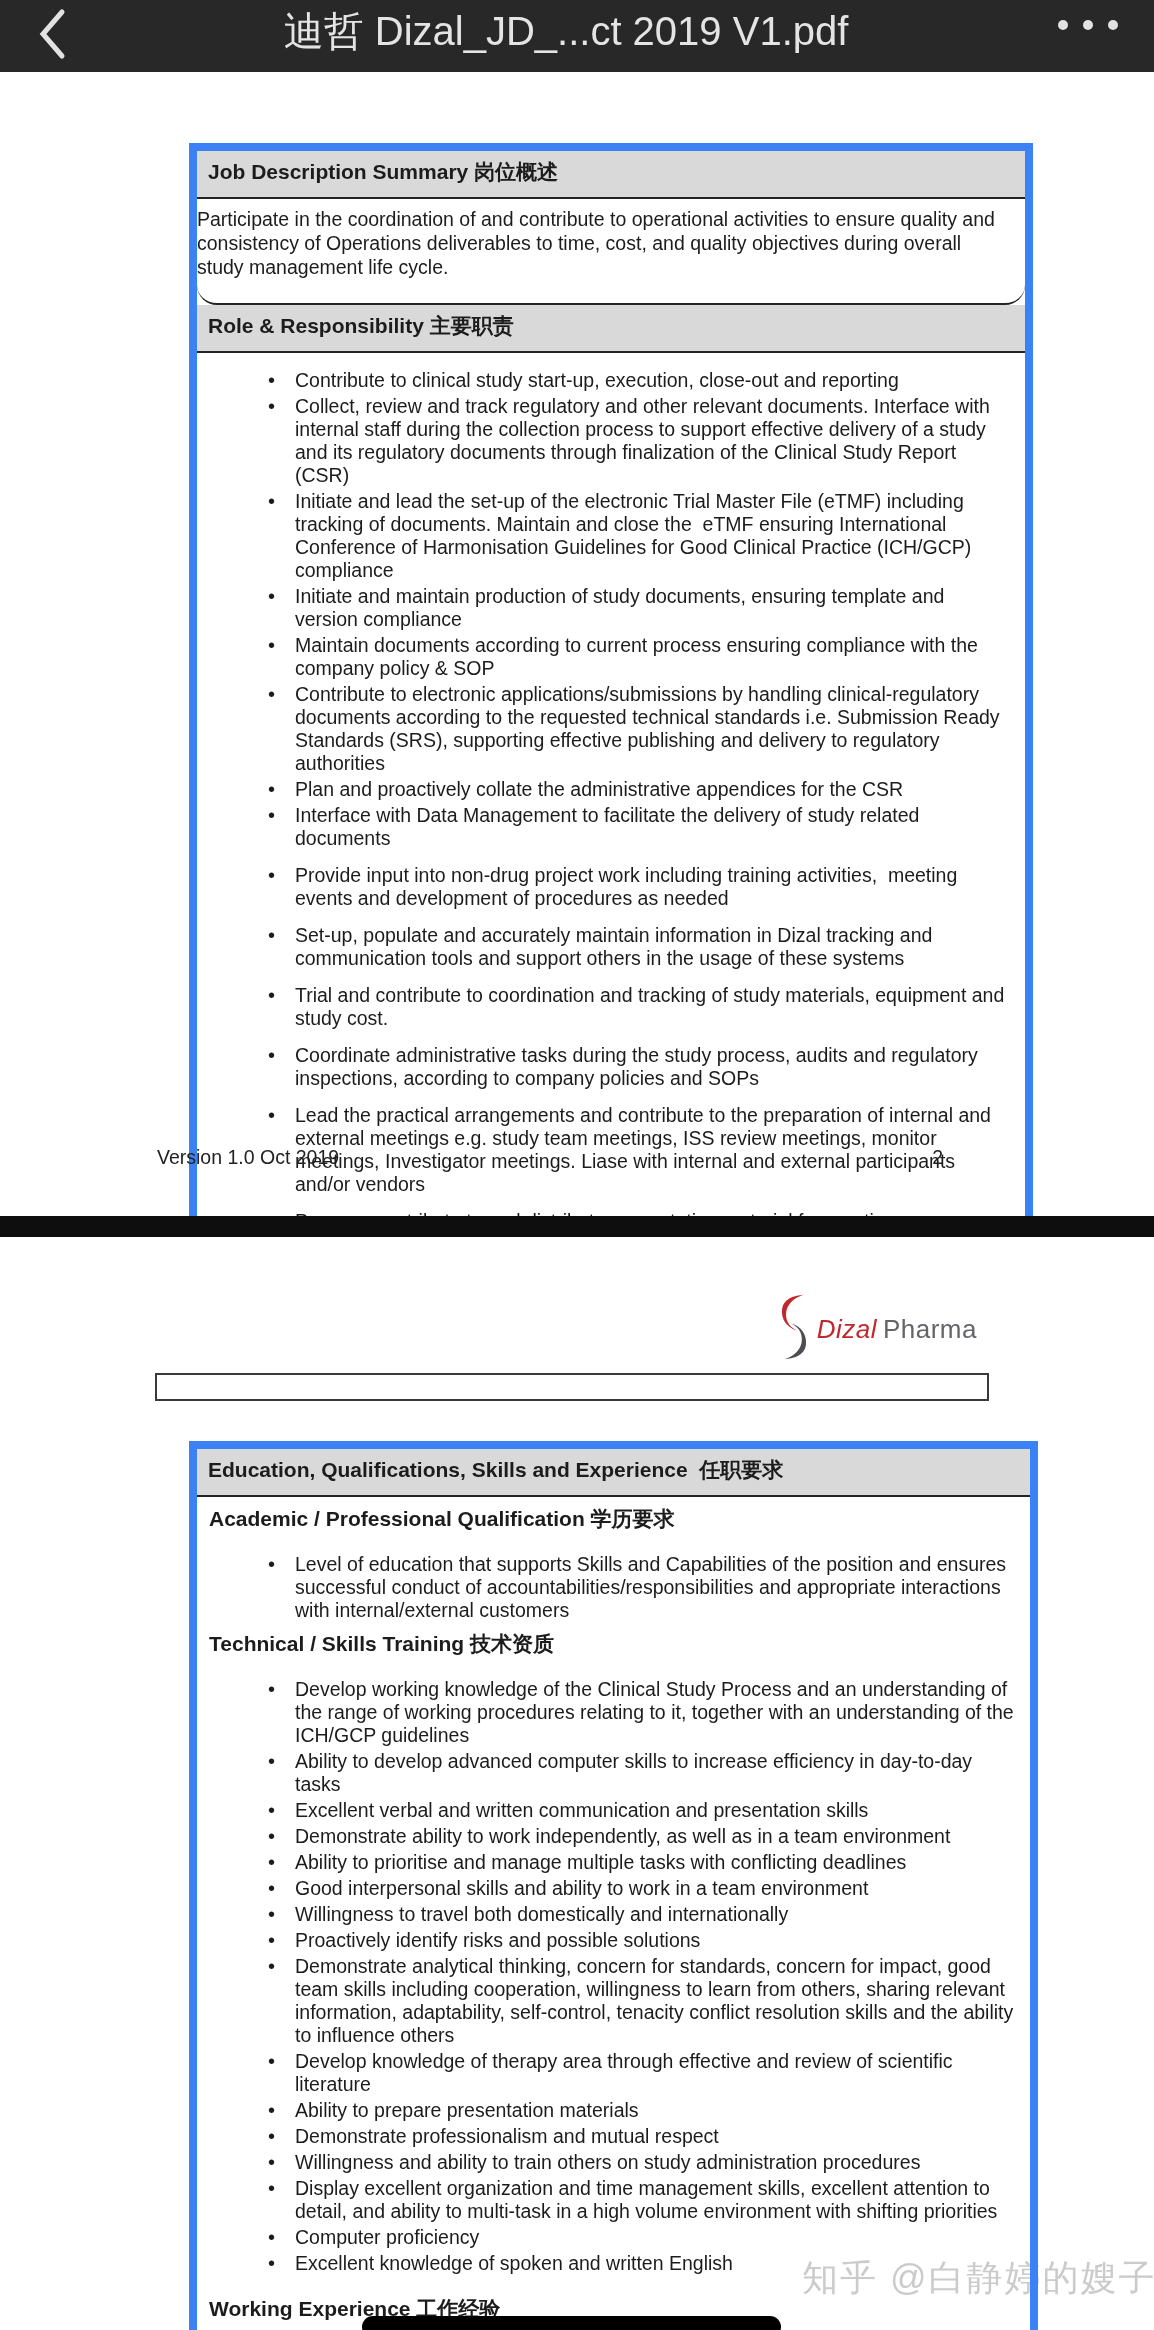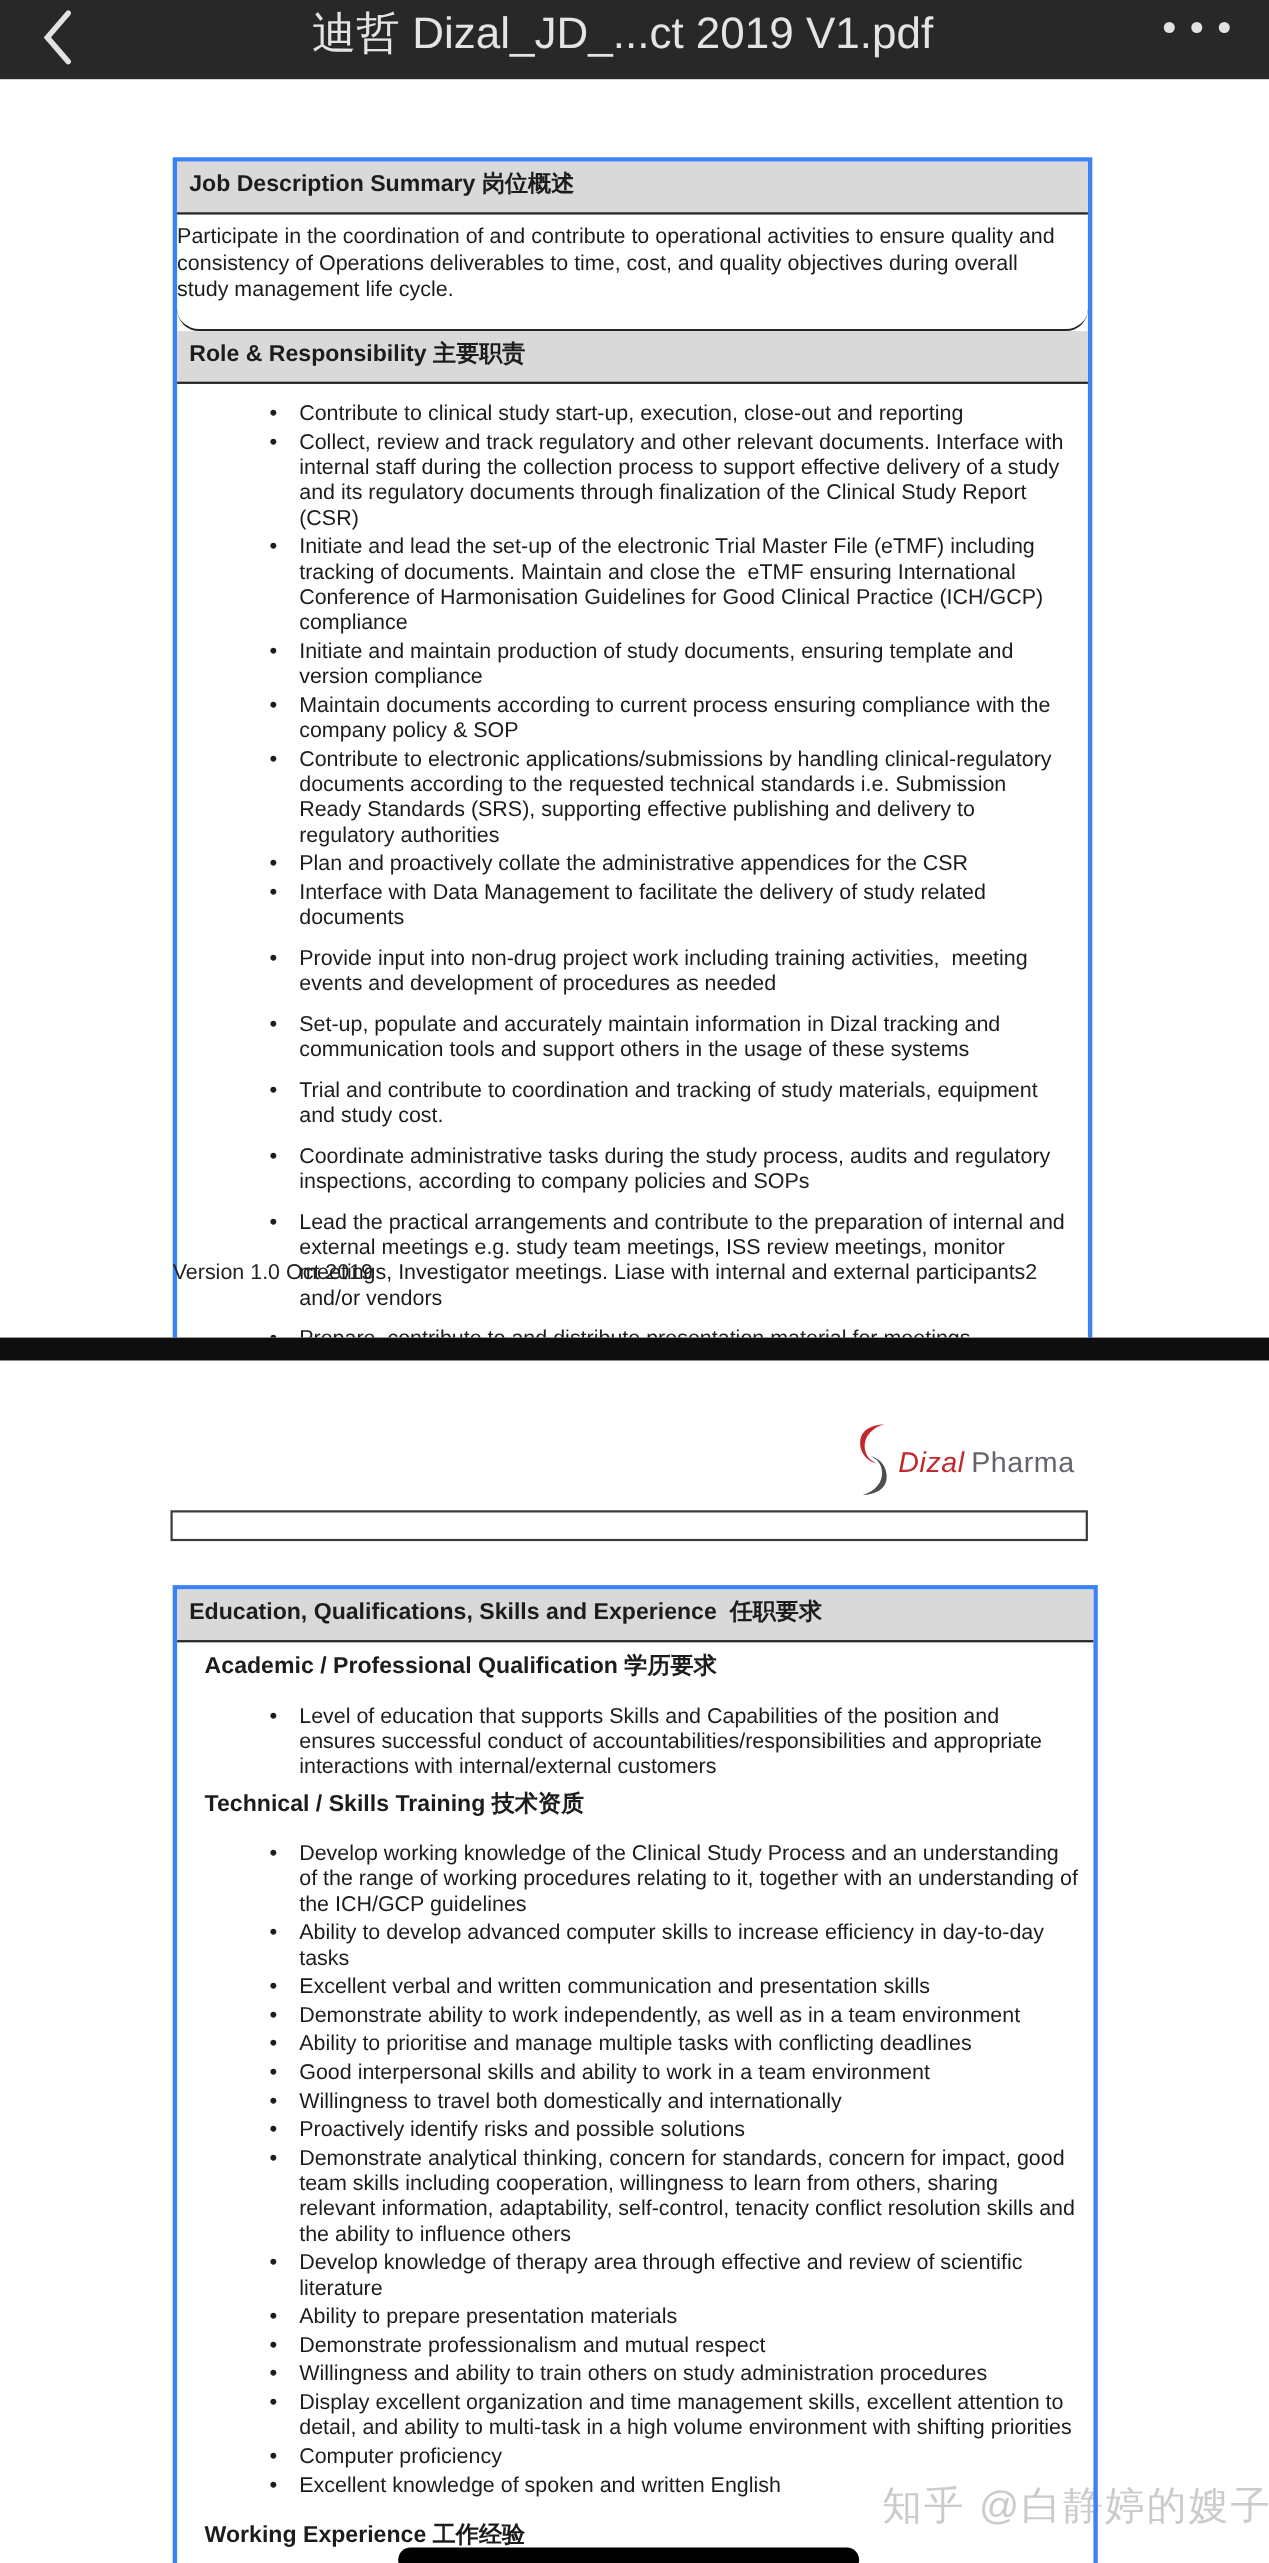--- a/index.html
+++ b/index.html
@@ -18,30 +18,30 @@
     white-space:nowrap;overflow:hidden;
   }
   .more-btn{margin:20px 36px 0 0;display:flex;gap:15px;cursor:pointer;}
   .more-btn i{width:10px;height:10px;border-radius:50%;background:#e2e2e2;display:block;}
   
   .page{position:absolute;left:0;width:1154px;background:#fff;overflow:hidden;}
   .page1{top:100px;height:1116px;}
   .page2{top:1237px;height:1093px;}
   .band{position:absolute;top:1216px;left:0;width:1154px;height:21px;background:#0e0e0e;}
   
-  .doc-table{border:4px solid #3b82f6;background:#fff;}
+  .doc-table{border:8px solid #3b82f6;background:#fff;margin-left:32px;}
   .t1{position:absolute;top:43px;left:157px;width:828px;}
   .t2{position:absolute;top:204px;left:157px;width:833px;height:940px;z-index:2;background:transparent;}
   .th{
     background:var(--header-gray,#d9d9d9);border-bottom:2px solid #242424;
     font-weight:bold;font-size:21px;line-height:24px;padding:9px 10px 13px 11px;
     white-space:pre-wrap;
   }
   .td{border-bottom:2px solid #242424;}
-  .td:last-child{border-bottom:none;padding-left:13px;}
+  .td:last-child{border-bottom:none;}
   .para{font-size:19.5px;line-height:24px;padding:8px 14px 24px 0;border-radius:20px;}
   ul.blist{list-style:none;margin:0;padding:16px 14px 22px 0;}
   ul.blist li{
     position:relative;padding-left:98px;font-size:19.5px;line-height:23px;
     white-space:pre-wrap;
   }
   ul.blist li + li{margin-top:3px;}
   ul.blist li::before{content:"\2022";position:absolute;left:71px;top:0;font-size:20px;}
   ul.blist li.spaced{margin-top:14px;}
   .cellhead{font-weight:bold;font-size:21px;line-height:24px;padding:10px 10px 0 12px;white-space:pre-wrap;}

